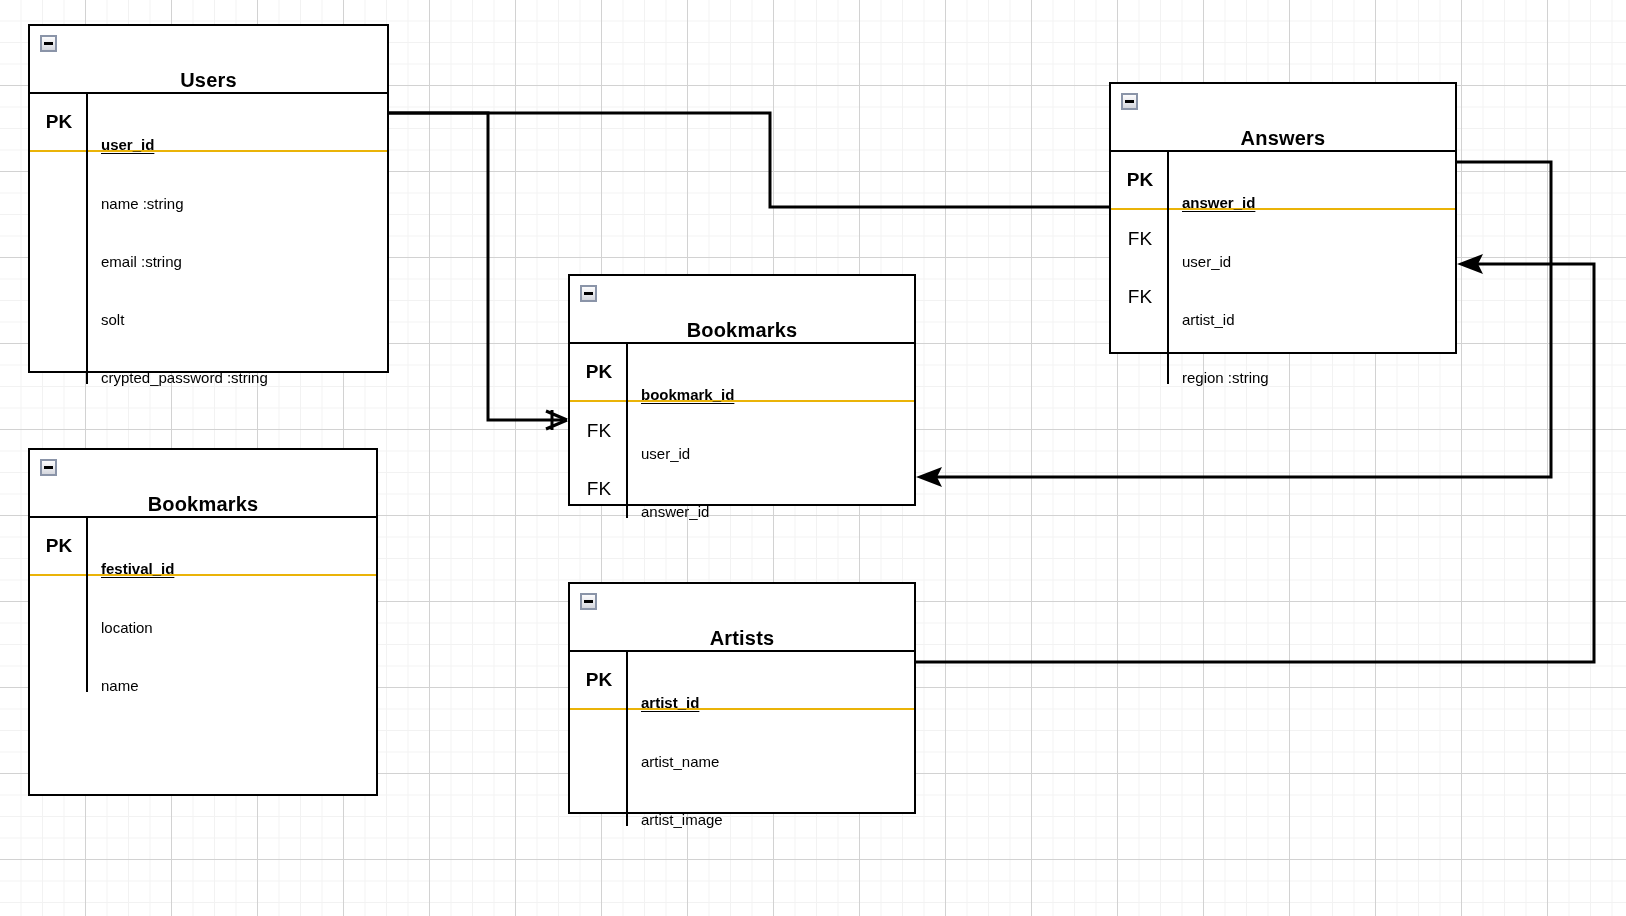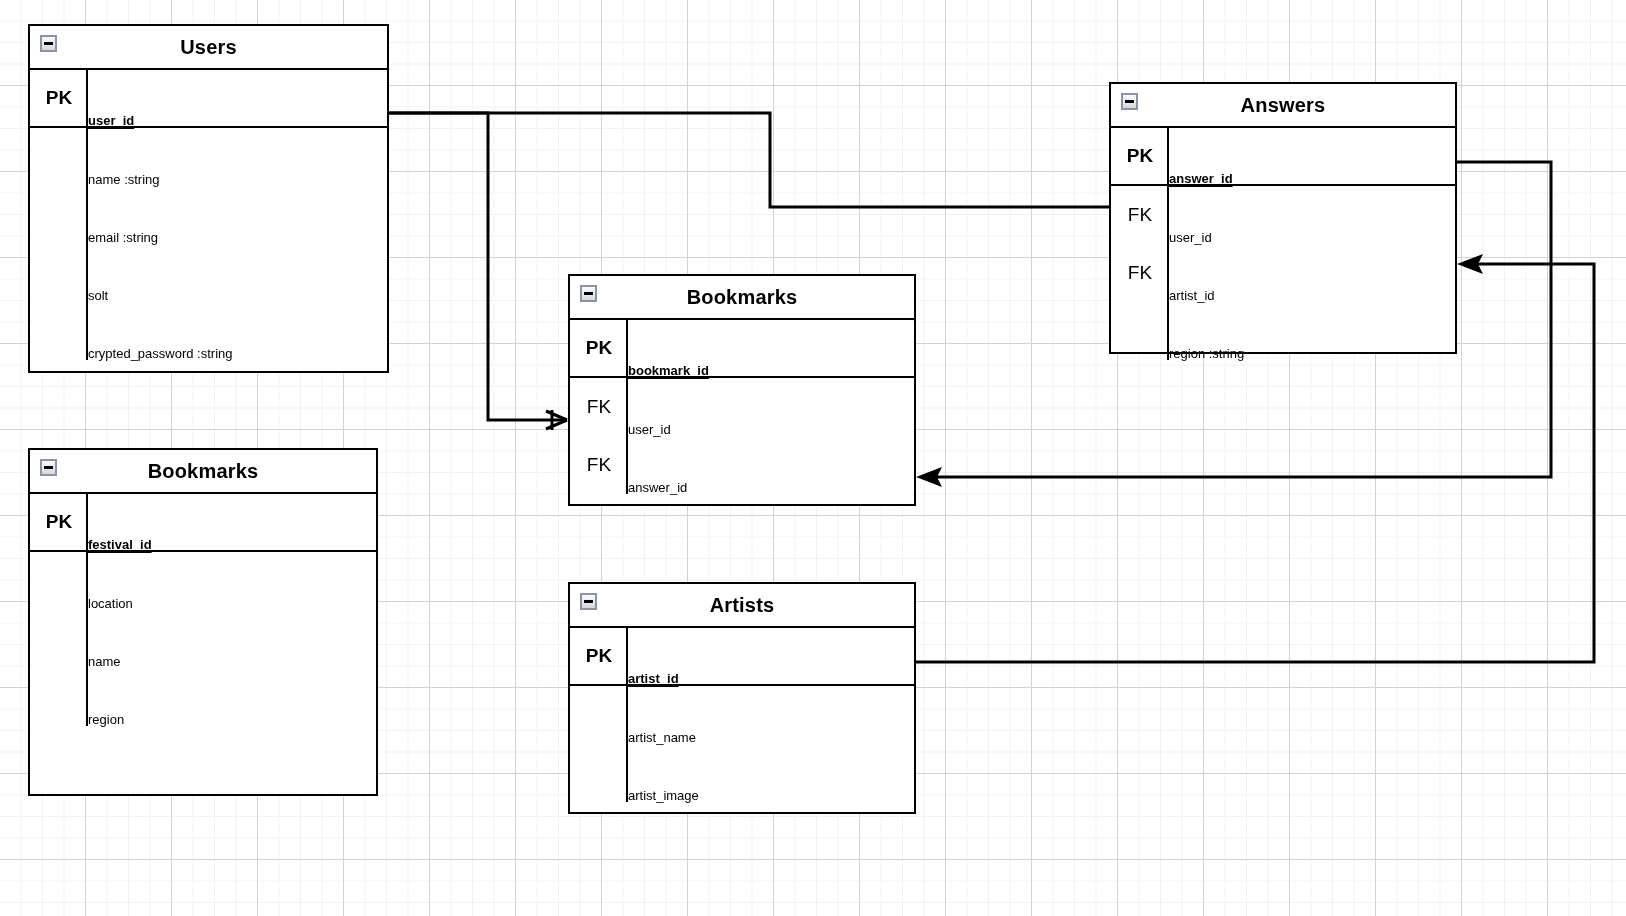--- a/index.html
+++ b/index.html
@@ -46,25 +46,25 @@
   .entity {
     position: absolute;
     background: #ffffff;
     border: 2px solid #000000;
     box-sizing: border-box;
     z-index: 5;
   }
 
   .entity-header {
     position: relative;
-    height: 44px;
+    height: 68px;
     border-bottom: 2px solid #000000;
     box-sizing: border-box;
     display: flex;
-    align-items: center;
+    align-items: flex-end;
     justify-content: center;
   }
 
   .entity-title {
     font-size: 20px;
     font-weight: bold;
     color: #000000;
     letter-spacing: 0.2px;
     text-align: center;
   }
@@ -92,21 +92,21 @@
     position: relative;
   }
 
   .attr-row {
     display: flex;
     align-items: center;
     height: 58px;
     box-sizing: border-box;
   }
   .attr-row.pk-row {
-    border-bottom: 2px solid #000000;
+    border-bottom: 2px solid #eab308;
   }
 
   .key-cell {
     flex: 0 0 auto;
     box-sizing: border-box;
     font-size: 19px;
     font-weight: bold;
     color: #000000;
     text-align: center;
     display: flex;
@@ -114,24 +114,25 @@
     justify-content: center;
     height: 100%;
   }
   .key-cell.fk {
     font-weight: normal;
   }
 
   .name-cell {
     flex: 1 1 auto;
     box-sizing: border-box;
-    font-size: 13px;
+    font-size: 15px;
     color: #000000;
     display: flex;
     align-items: center;
+    padding-left: 13px;
     height: 100%;
     margin-top: 44px;
   }
   .name-cell.pk-name {
     font-weight: bold;
     text-decoration: underline;
     text-underline-offset: 3px;
   }
 
   .col-divider {
@@ -269,24 +270,20 @@
         <span class="name-cell pk-name">festival_id</span>
       </div>
       <div class="attr-row">
         <span class="key-cell" style="width:58px;"></span>
         <span class="name-cell">location</span>
       </div>
       <div class="attr-row">
         <span class="key-cell" style="width:58px;"></span>
         <span class="name-cell">name</span>
       </div>
-      <div class="attr-row">
-        <span class="key-cell" style="width:58px;"></span>
-        <span class="name-cell">region</span>
-      </div>
     </div>
   </div>
 
   <div class="entity" style="left:568px; top:582px; width:348px; height:232px;">
     <div class="entity-header">
       <span class="collapse-icon">
         <span class="minus-bar"></span>
       </span>
       <span class="entity-title">Artists</span>
     </div>

